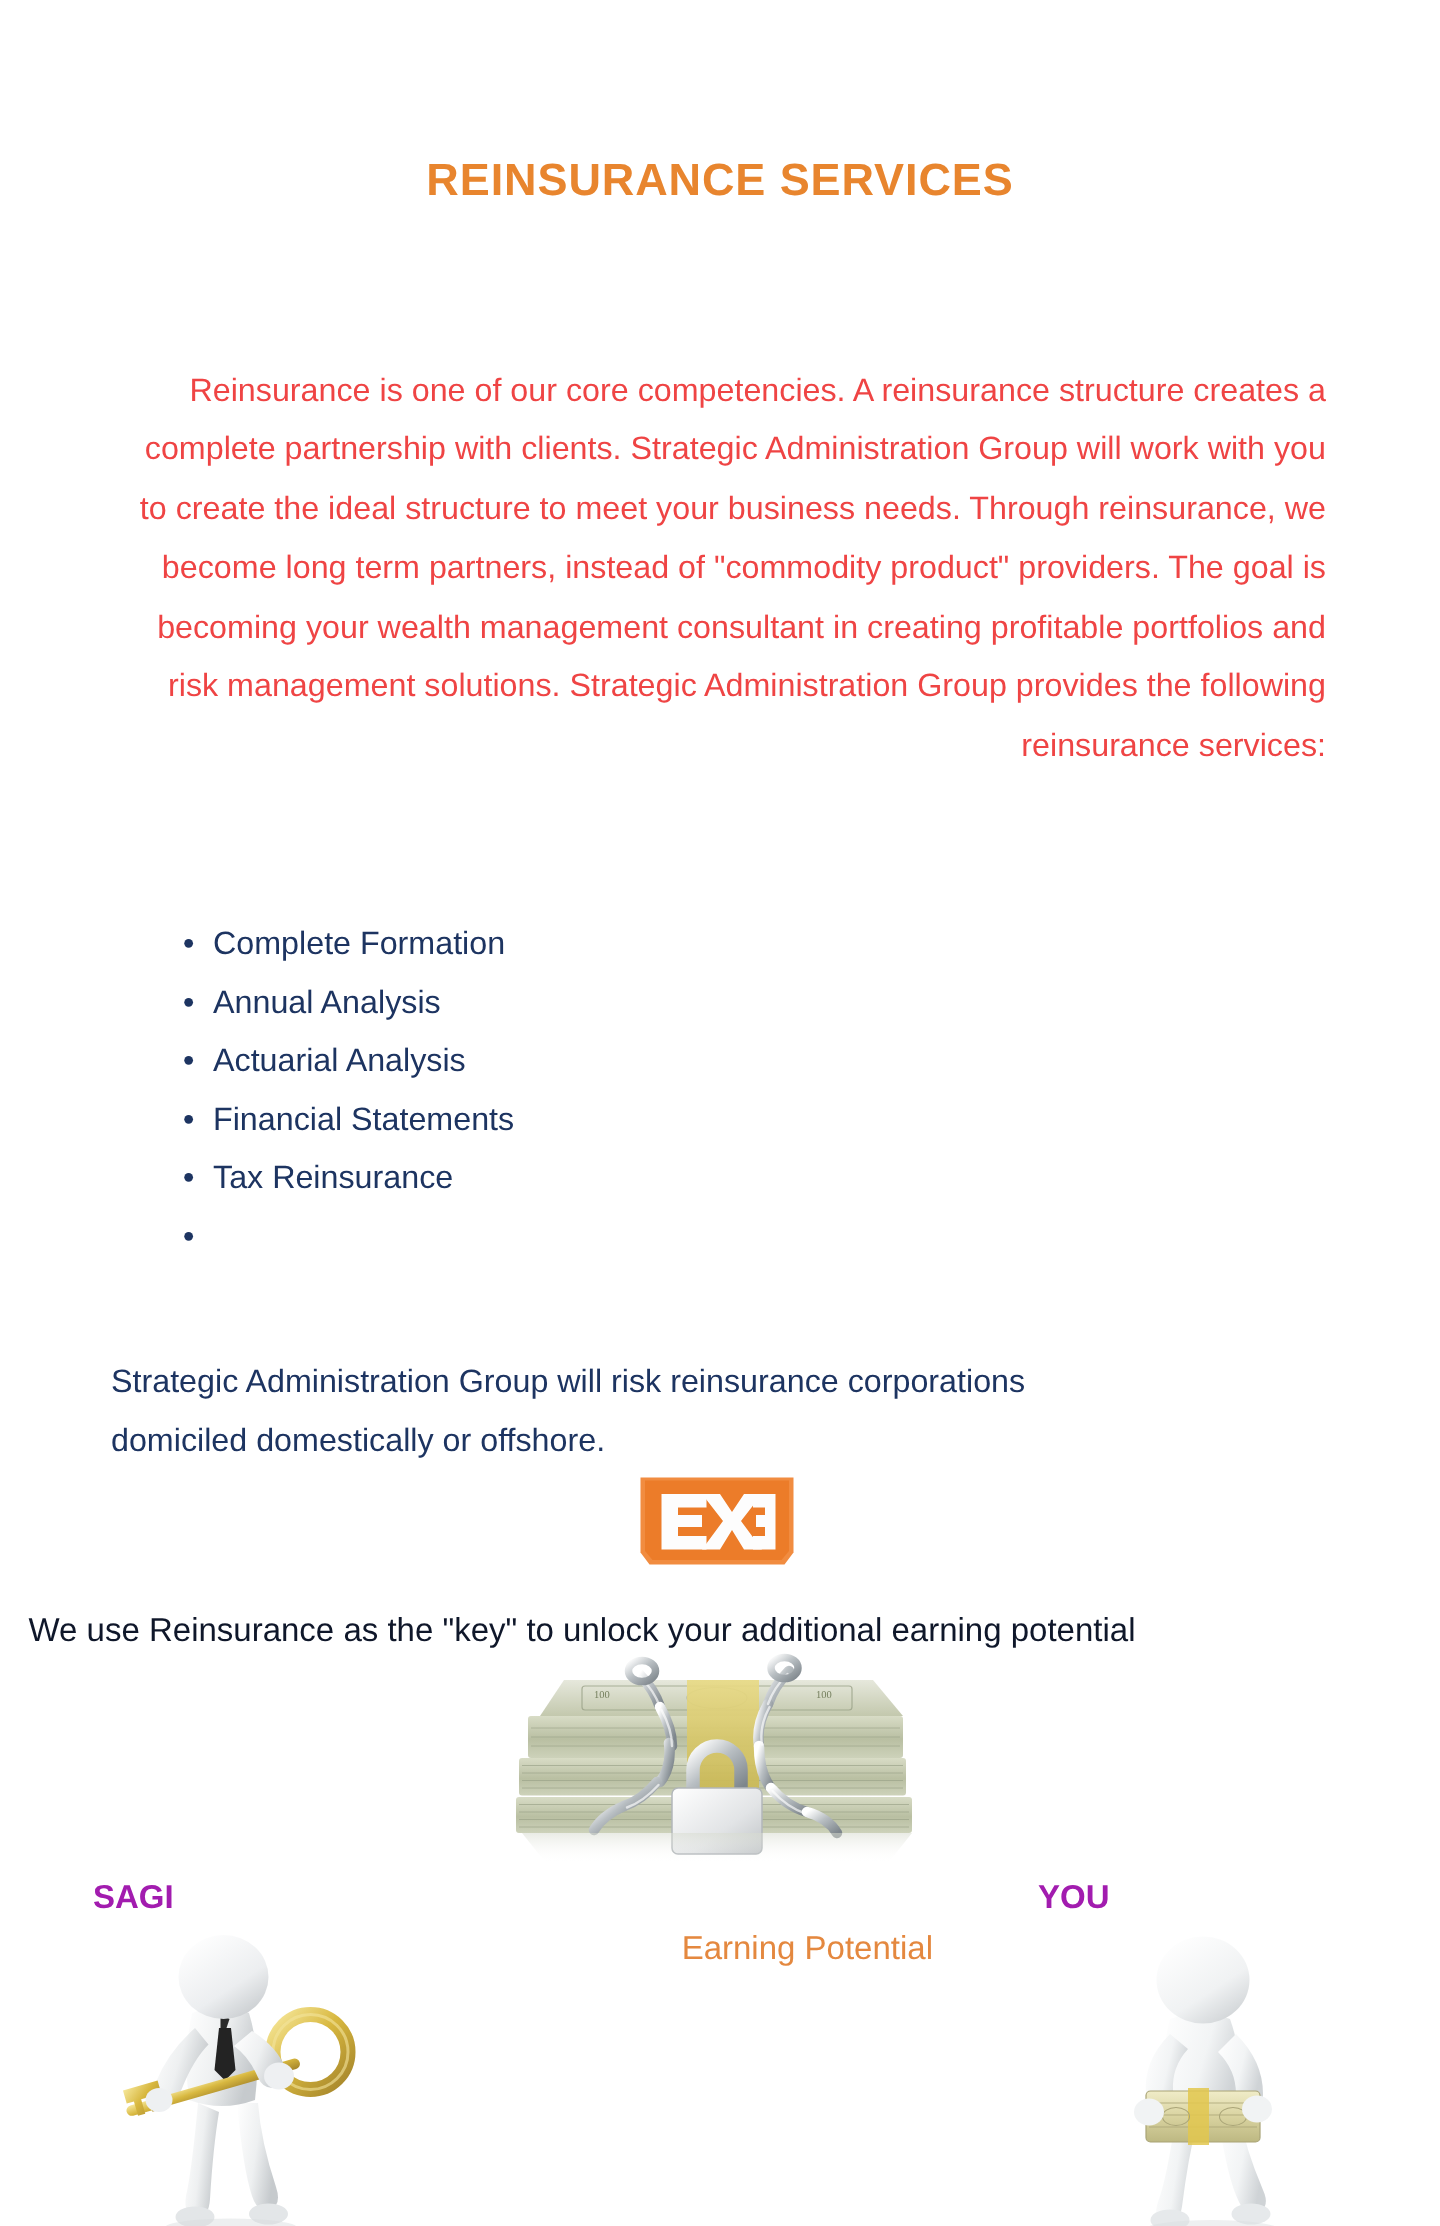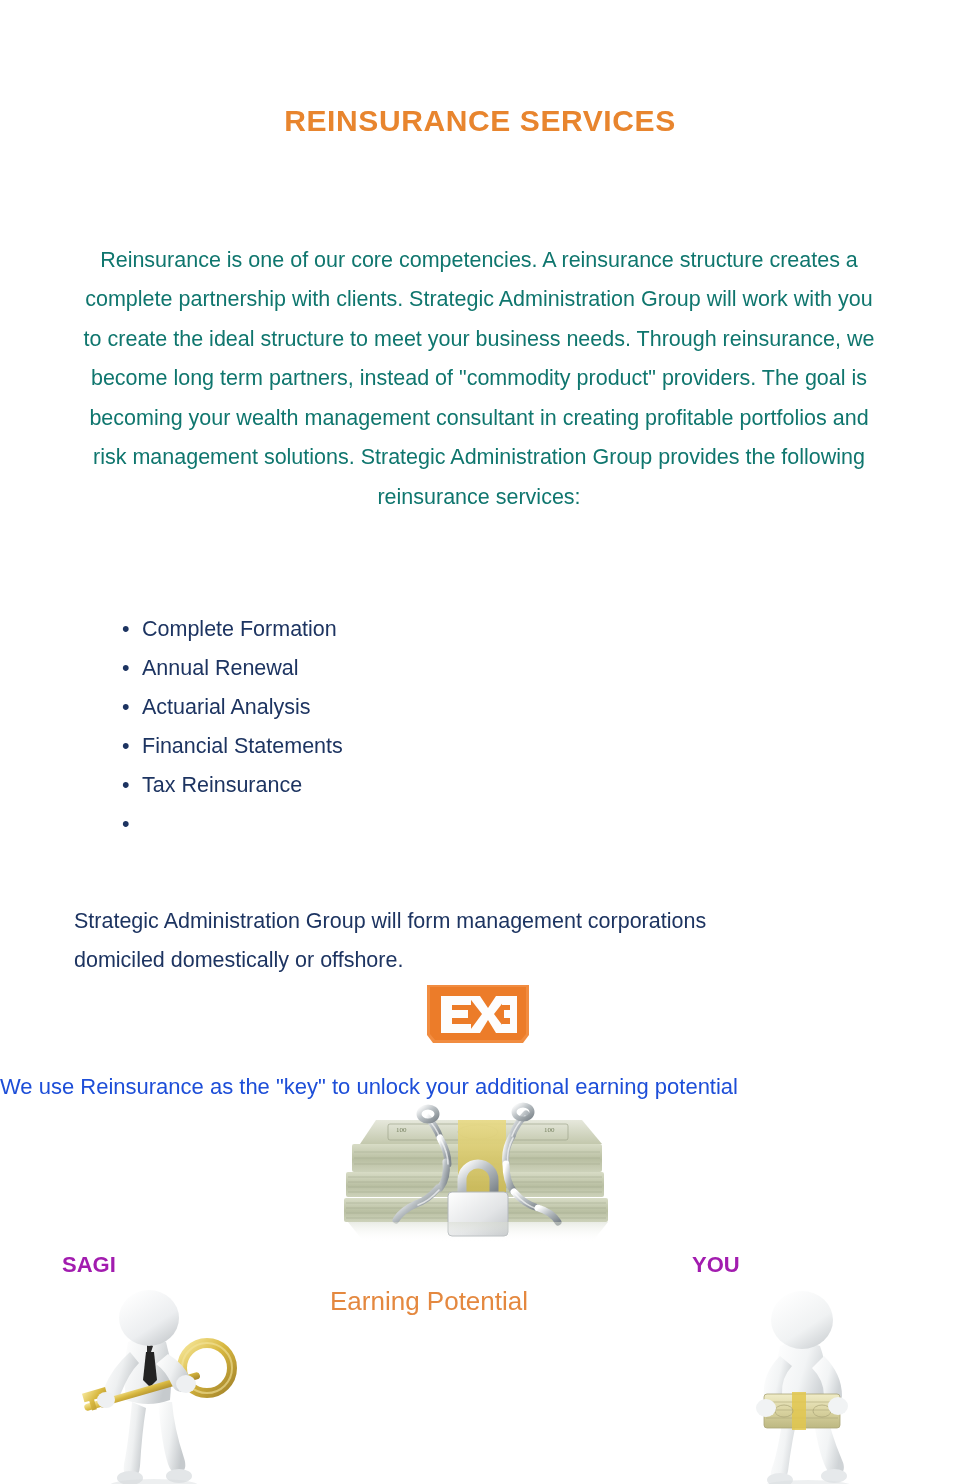--- a/index.html
+++ b/index.html
@@ -36,22 +36,22 @@
   }
 
   
   .intro {
     position: absolute;
     left: 74px;
     top: 219px;
     width: 810px;
     font-size: 21.5px;
     line-height: 39.5px;
-    color: #0f766e;
-    text-align: center;
+    color: #ef4444;
+    text-align: right;
   }
 
   
   .services-list {
     position: absolute;
     left: 118px;
     top: 610px;
     margin: 0;
     padding: 0;
     list-style: none;
@@ -92,41 +92,42 @@
     height: 62px;
   }
   .exe-logo svg { display: block; }
 
   
   .tagline {
     position: absolute;
     left: 0;
     top: 1074px;
     width: 776px;
+    text-align: center;
     font-size: 22px;
-    color: #1d4ed8;
+    color: #0f172a;
   }
 
   
   .money-figure {
     position: absolute;
     left: 330px;
     top: 1100px;
     width: 292px;
     height: 148px;
   }
   .money-figure svg { display: block; }
 
   .earning-caption {
     position: absolute;
     left: 330px;
     top: 1286px;
     width: 292px;
-    text-align: left;
-    font-size: 26px;
+    text-align: right;
+    font-size: 22px;
     color: #e4883f;
   }
 
   
   .char-label {
     position: absolute;
     font-size: 22px;
     color: #a21caf;
     text-align: left;
     width: 160px;
@@ -153,40 +154,40 @@
 
   <p class="intro">Reinsurance is one of our core competencies. A reinsurance structure creates a complete partnership with clients. Strategic Administration Group will work with you to create the ideal structure to meet your business needs. Through reinsurance, we become long term partners, instead of "commodity product" providers.  The goal is becoming your wealth management consultant in creating profitable portfolios and risk management solutions. Strategic Administration Group provides the following reinsurance services:</p>
 
   <ul class="services-list">
     <li>
       <span class="bullet">•</span>
       <span>Complete Formation</span>
     </li>
     <li>
       <span class="bullet">•</span>
-      <span>Annual Renewal</span>
+      <span>Annual Analysis</span>
     </li>
     <li>
       <span class="bullet">•</span>
       <span>Actuarial Analysis</span>
     </li>
     <li>
       <span class="bullet">•</span>
       <span>Financial Statements</span>
     </li>
     <li>
       <span class="bullet">•</span>
       <span>Tax Reinsurance</span>
     </li>
     <li>
       <span class="bullet">•</span>
     </li>
   </ul>
 
-  <p class="closing">Strategic Administration Group will form management corporations domiciled domestically or offshore.</p>
+  <p class="closing">Strategic Administration Group will risk reinsurance corporations domiciled domestically or offshore.</p>
 
   <div class="exe-logo">
     <svg width="108" height="62" viewBox="0 0 108 62" xmlns="http://www.w3.org/2000/svg">
 
       <path d="M3 2 H105 V52 L99 60 H9 L3 52 Z" fill="#f18c40"></path>
 
       <path d="M6 4 H102 V51 L97 57 H11 L6 51 Z" fill="#ec7c29"></path>
 
       <path d="M17 13 H47 V22 H28 V27 H44 V35 H28 V41 H47 V50 H17 Z" fill="#fdfdfd"></path>
 

